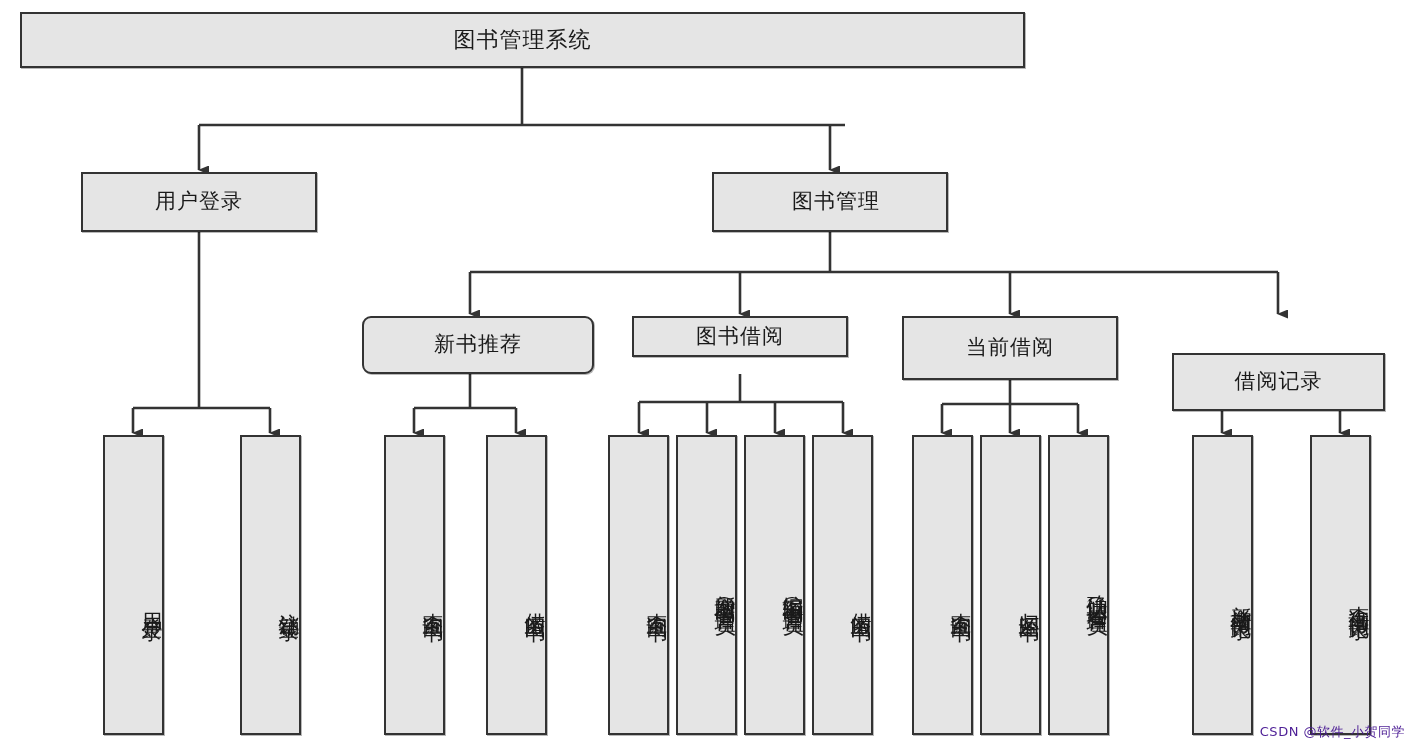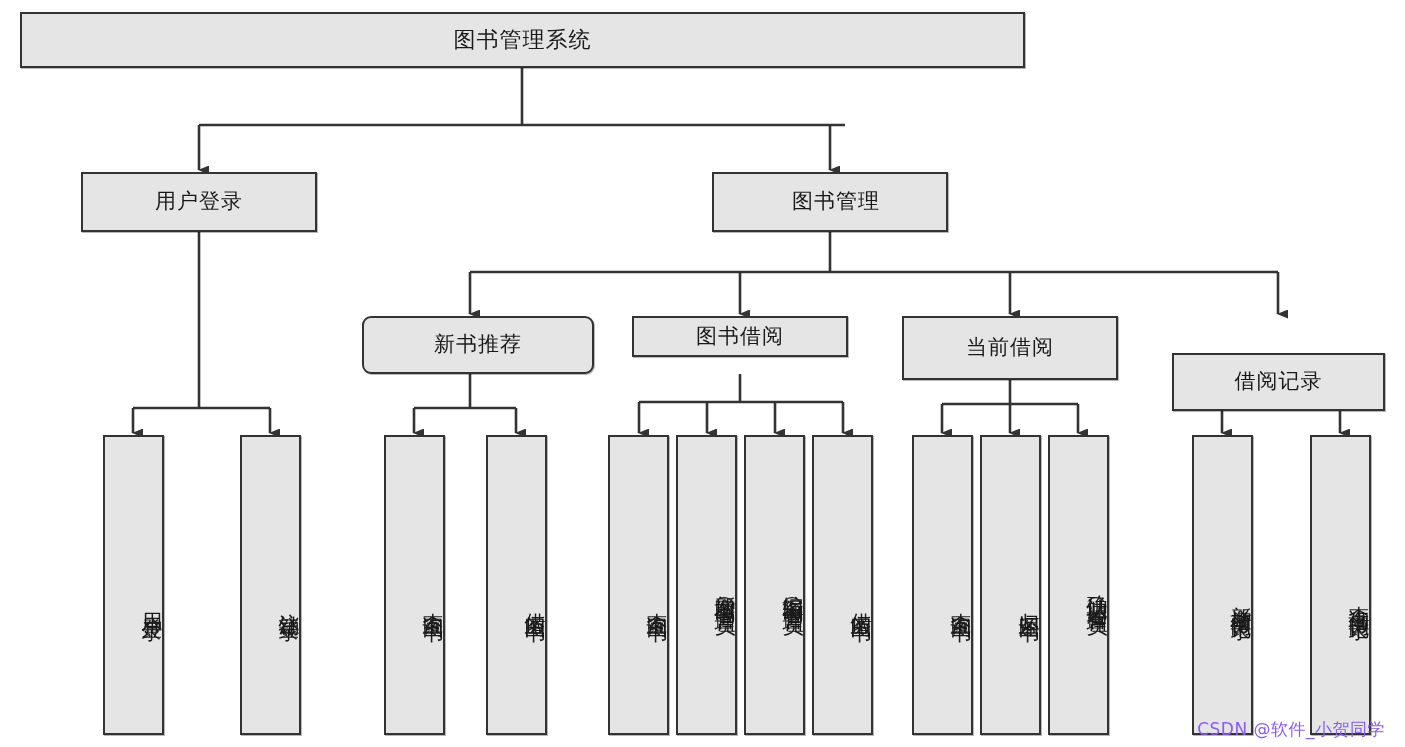--- a/index.html
+++ b/index.html
@@ -48,24 +48,24 @@
     align-items: flex-start;
     justify-content: center;
   }
   .node.vert .vlabel {
     writing-mode: vertical-rl;
     text-orientation: upright;
     white-space: nowrap;
   }
   #watermark {
     position: absolute;
-    right: 20px;
+    right: 0;
     bottom: 6px;
-    font-size: 17px;
-    color: #8b5cf6;
+    font-size: 13px;
+    color: #4c1d95;
     letter-spacing: 0.5px;
     user-select: none;
     white-space: nowrap;
   }
 </style>
 </head>
 <body>
 
 <div id="canvas">
 

